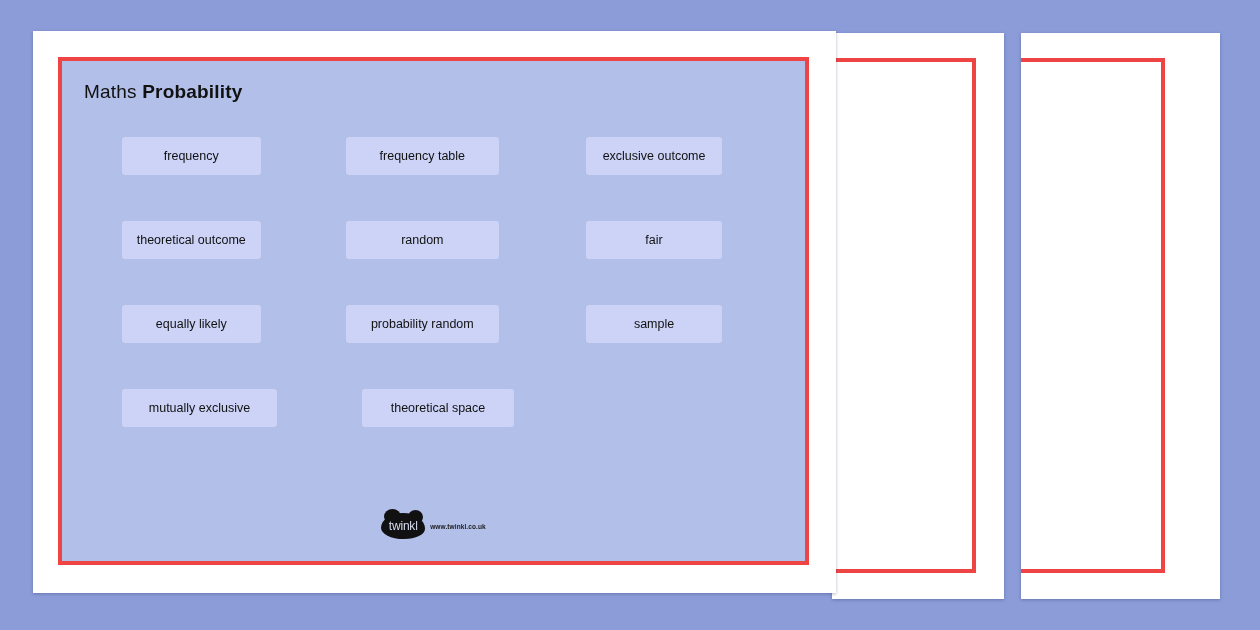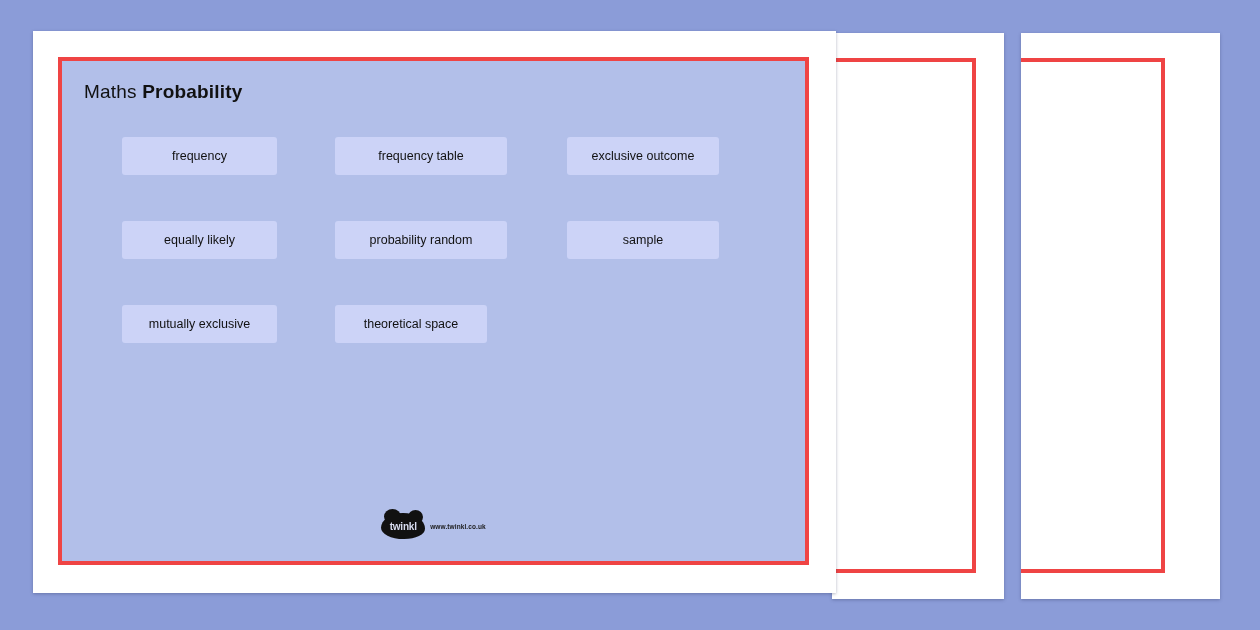--- a/index.html
+++ b/index.html
@@ -60,20 +60,21 @@
   .grid {
     position: absolute;
     left: 60px;
     top: 76px;
     width: 600px;
   }
   .grid-row {
     display: flex;
     height: 84px;
     align-items: flex-start;
+    gap: 27px;
   }
   .card {
     height: 38px;
     display: flex;
     align-items: center;
     justify-content: center;
     border-radius: 3px;
     font-size: 12.5px;
     color: #111111;
     white-space: nowrap;
@@ -124,22 +125,22 @@
     top: -3px;
     width: 15px;
     height: 14px;
     background: #111111;
     border-radius: 50%;
   }
   .logo-word {
     position: relative;
     z-index: 2;
     color: #d8dcf0;
-    font-size: 10px;
-    font-weight: 700;
+    font-size: 12px;
+    font-weight: 400;
     letter-spacing: -0.2px;
   }
   .logo-url {
     font-size: 6.5px;
     font-weight: 700;
     color: #1b1b1b;
     letter-spacing: 0.1px;
   }
 
   
@@ -260,20 +261,25 @@
       <span class="light">Maths </span><span class="bold">Probability</span>
     </div>
 
     <div class="grid">
       <div class="grid-row">
         <div class="card col-0">frequency</div>
         <div class="card col-1">frequency table</div>
         <div class="card col-2">exclusive outcome</div>
       </div>
       <div class="grid-row">
+        <div class="card col-0">theoretical outcome</div>
+        <div class="card col-1">random</div>
+        <div class="card col-2">fair</div>
+      </div>
+      <div class="grid-row">
         <div class="card col-0">equally likely</div>
         <div class="card col-1">probability random</div>
         <div class="card col-2">sample</div>
       </div>
       <div class="grid-row">
         <div class="card col-0">mutually exclusive</div>
         <div class="card col-2">theoretical space</div>
       </div>
     </div>
 

